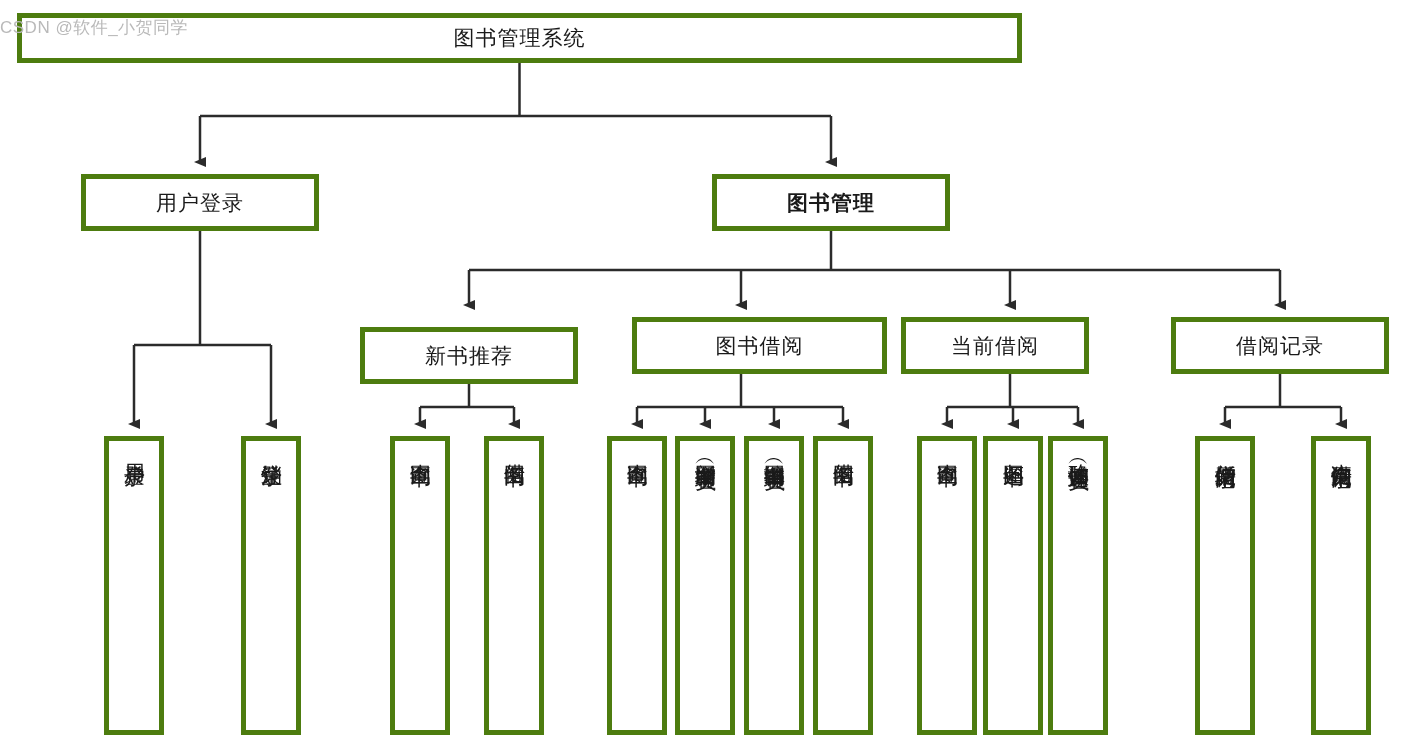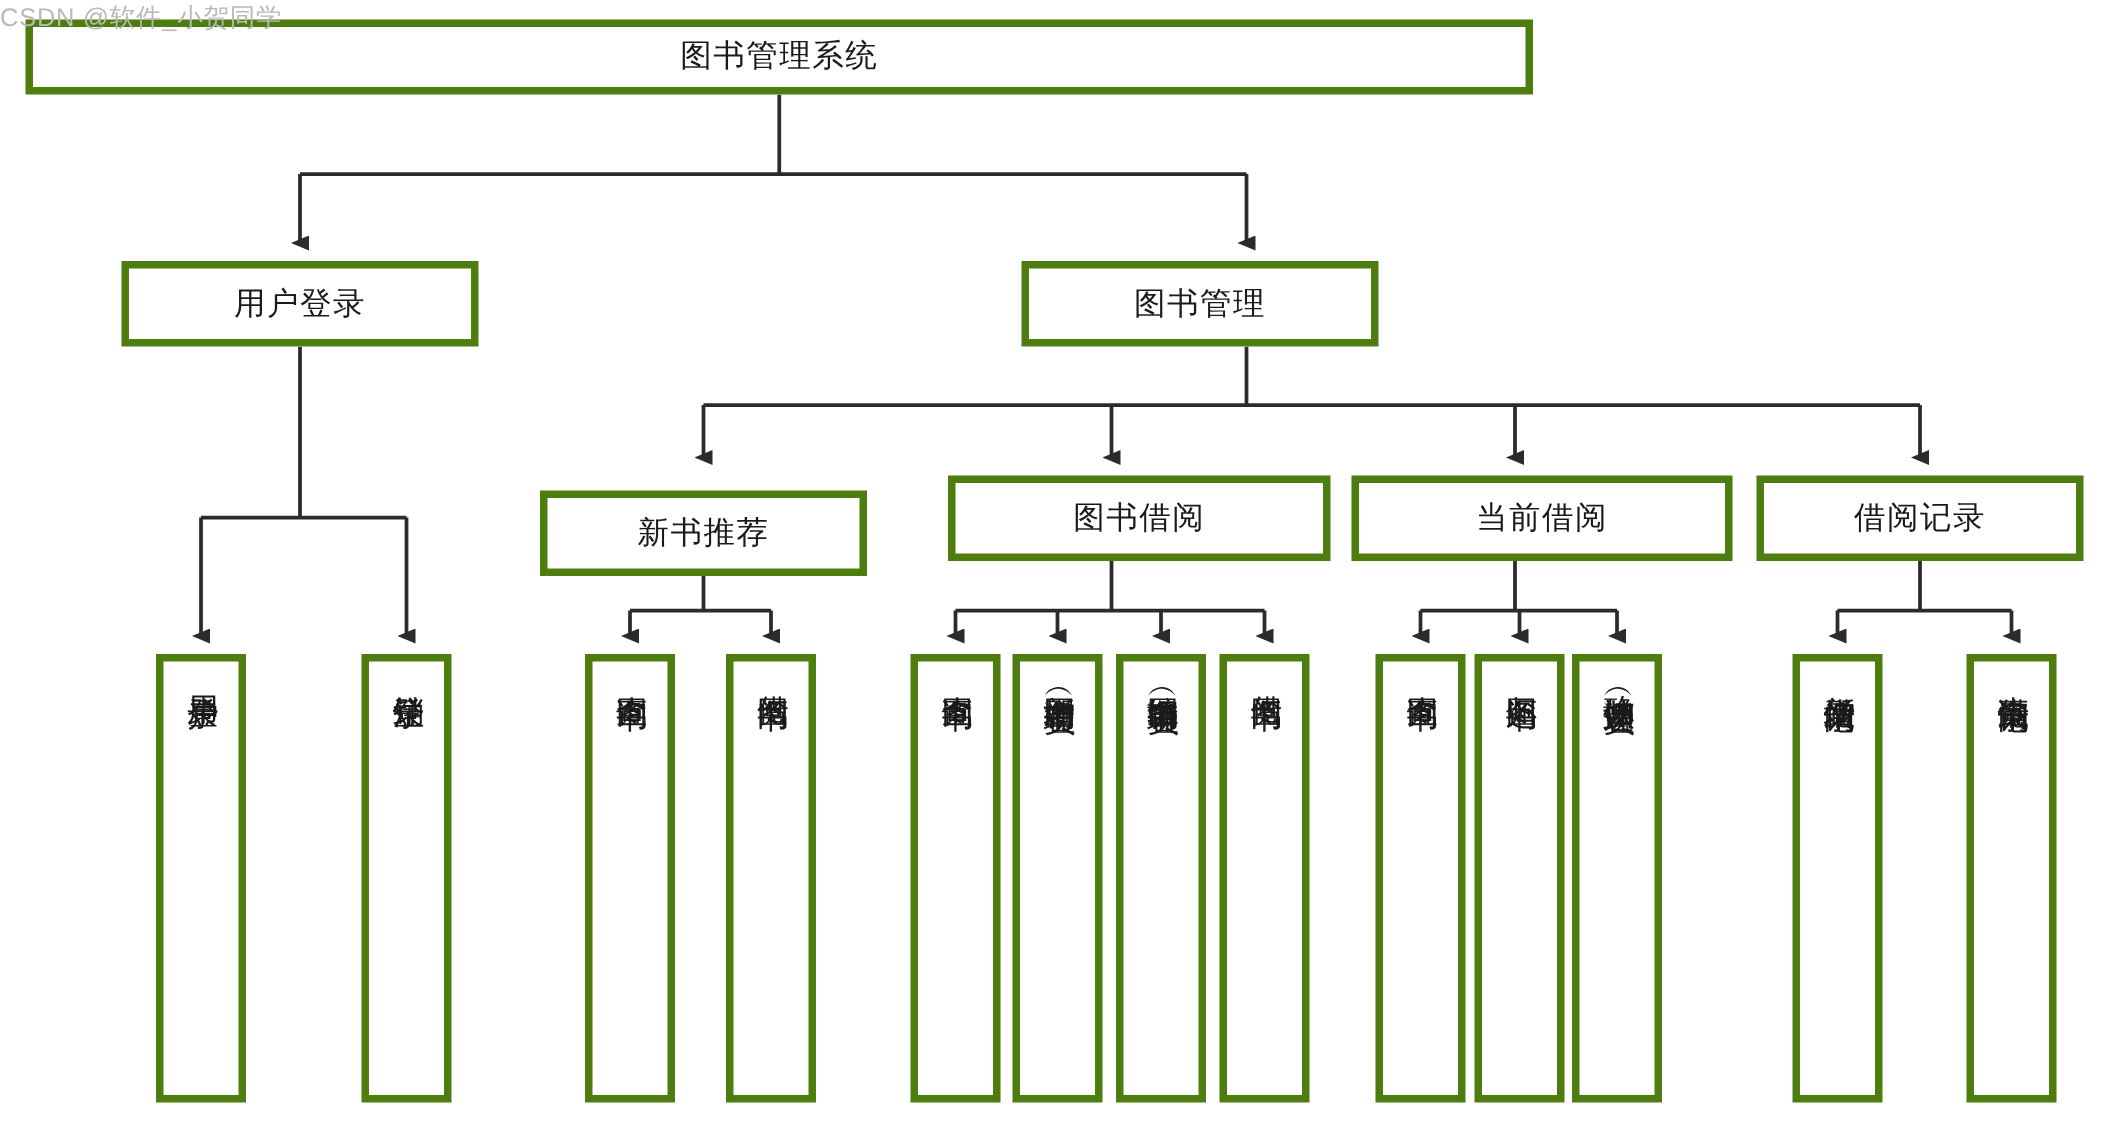--- a/index.html
+++ b/index.html
@@ -53,20 +53,21 @@
     line-height: 1.18;
     letter-spacing: 1px;
     white-space: nowrap;
   }
   .watermark {
     position: absolute;
     font-size: 17px;
     color: #b9b9b9;
     white-space: nowrap;
     letter-spacing: 0.5px;
+    margin-top: 16px;
   }
 </style>
 </head>
 <body>
 
 <div id="canvas">
   <svg class="edges" viewBox="0 0 1405 747">
     <defs>
       <marker id="arrow" markerWidth="12" markerHeight="12" refX="5" refY="6" orient="auto" markerUnits="userSpaceOnUse">
         <path d="M0,0 L10,0 L5,12 z" fill="#2b2b2b"></path>
@@ -108,30 +109,30 @@
         <line x1="1341" y1="407" x2="1341" y2="424" stroke="#2b2b2b" stroke-width="2.5" marker-end="url(#arrow)"></line>
       </g>
   </svg>
   <div id="node-layer">
       <div class="node horiz" style="left: 17px; top: 13px; width: 1005px; height: 50px;">
         <span class="label">图书管理系统</span>
       </div>
       <div class="node horiz" style="left: 81px; top: 174px; width: 238px; height: 57px;">
         <span class="label">用户登录</span>
       </div>
-      <div class="node horiz" style="left: 681px; top: 174px; width: 238px; height: 57px;">
+      <div class="node horiz" style="left: 712px; top: 174px; width: 238px; height: 57px; font-weight: bold;">
         <span class="label">图书管理</span>
       </div>
       <div class="node horiz" style="left: 360px; top: 327px; width: 218px; height: 57px;">
         <span class="label">新书推荐</span>
       </div>
       <div class="node horiz" style="left: 632px; top: 317px; width: 255px; height: 57px;">
         <span class="label">图书借阅</span>
       </div>
-      <div class="node horiz" style="left: 901px; top: 317px; width: 254px; height: 57px;">
+      <div class="node horiz" style="left: 901px; top: 317px; width: 188px; height: 57px;">
         <span class="label">当前借阅</span>
       </div>
       <div class="node horiz" style="left: 1171px; top: 317px; width: 218px; height: 57px;">
         <span class="label">借阅记录</span>
       </div>
       <div class="node vert" style="left: 104px; top: 436px; width: 60px; height: 299px;">
         <span class="label">用户登录</span>
       </div>
       <div class="node vert" style="left: 241px; top: 436px; width: 60px; height: 299px;">
         <span class="label">注销登录</span>

